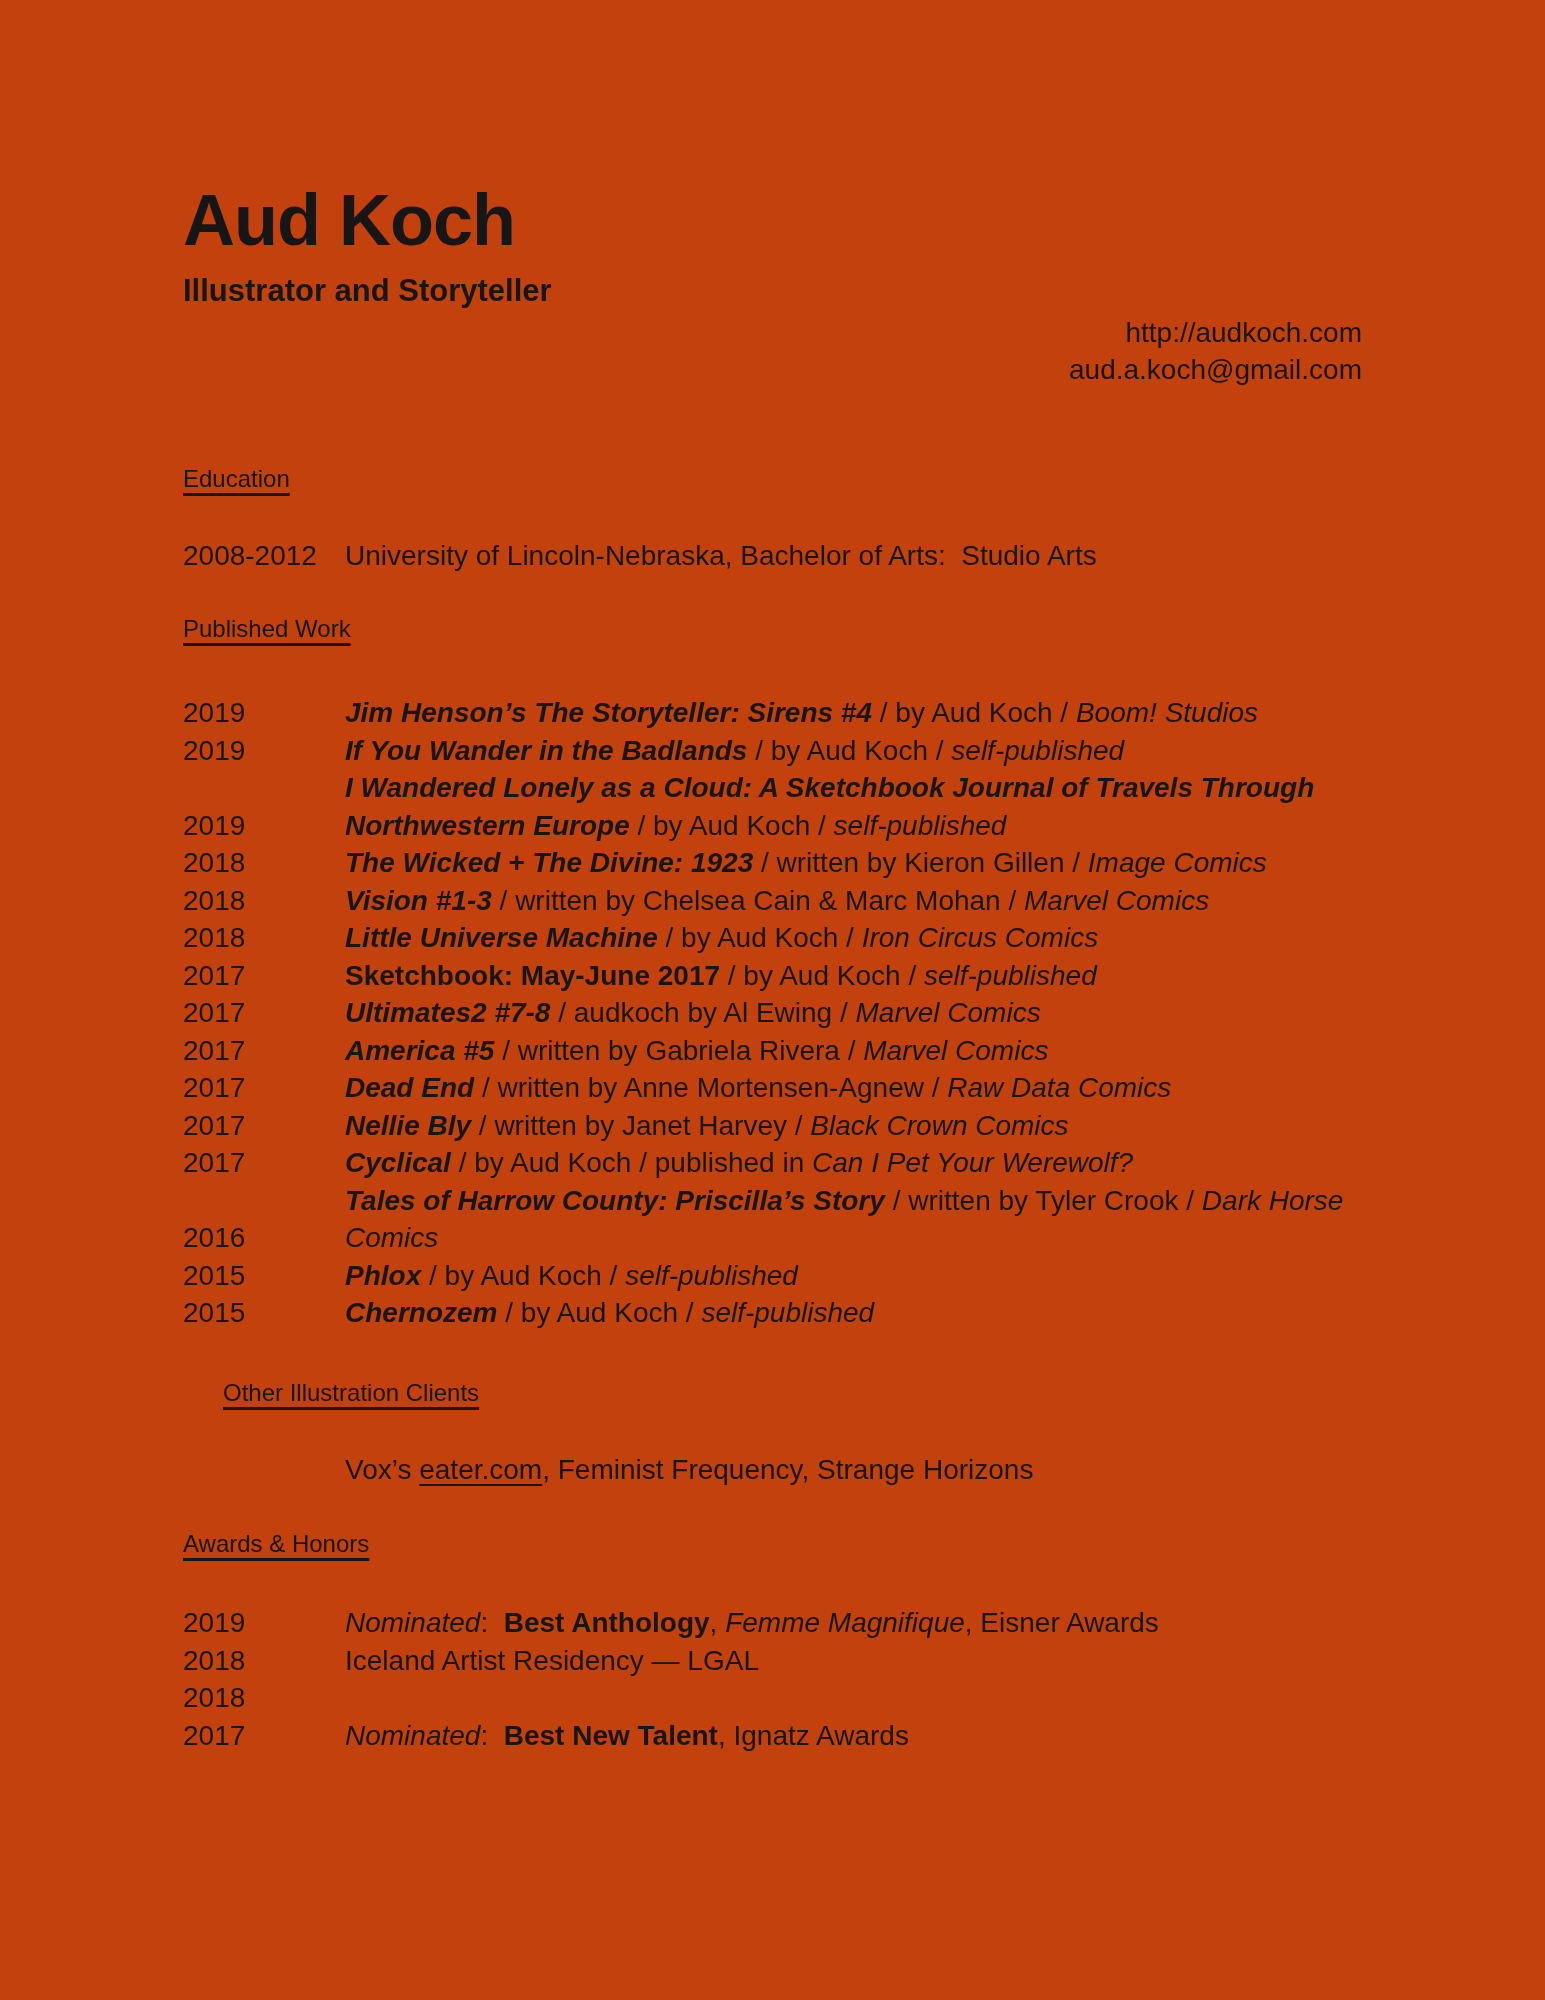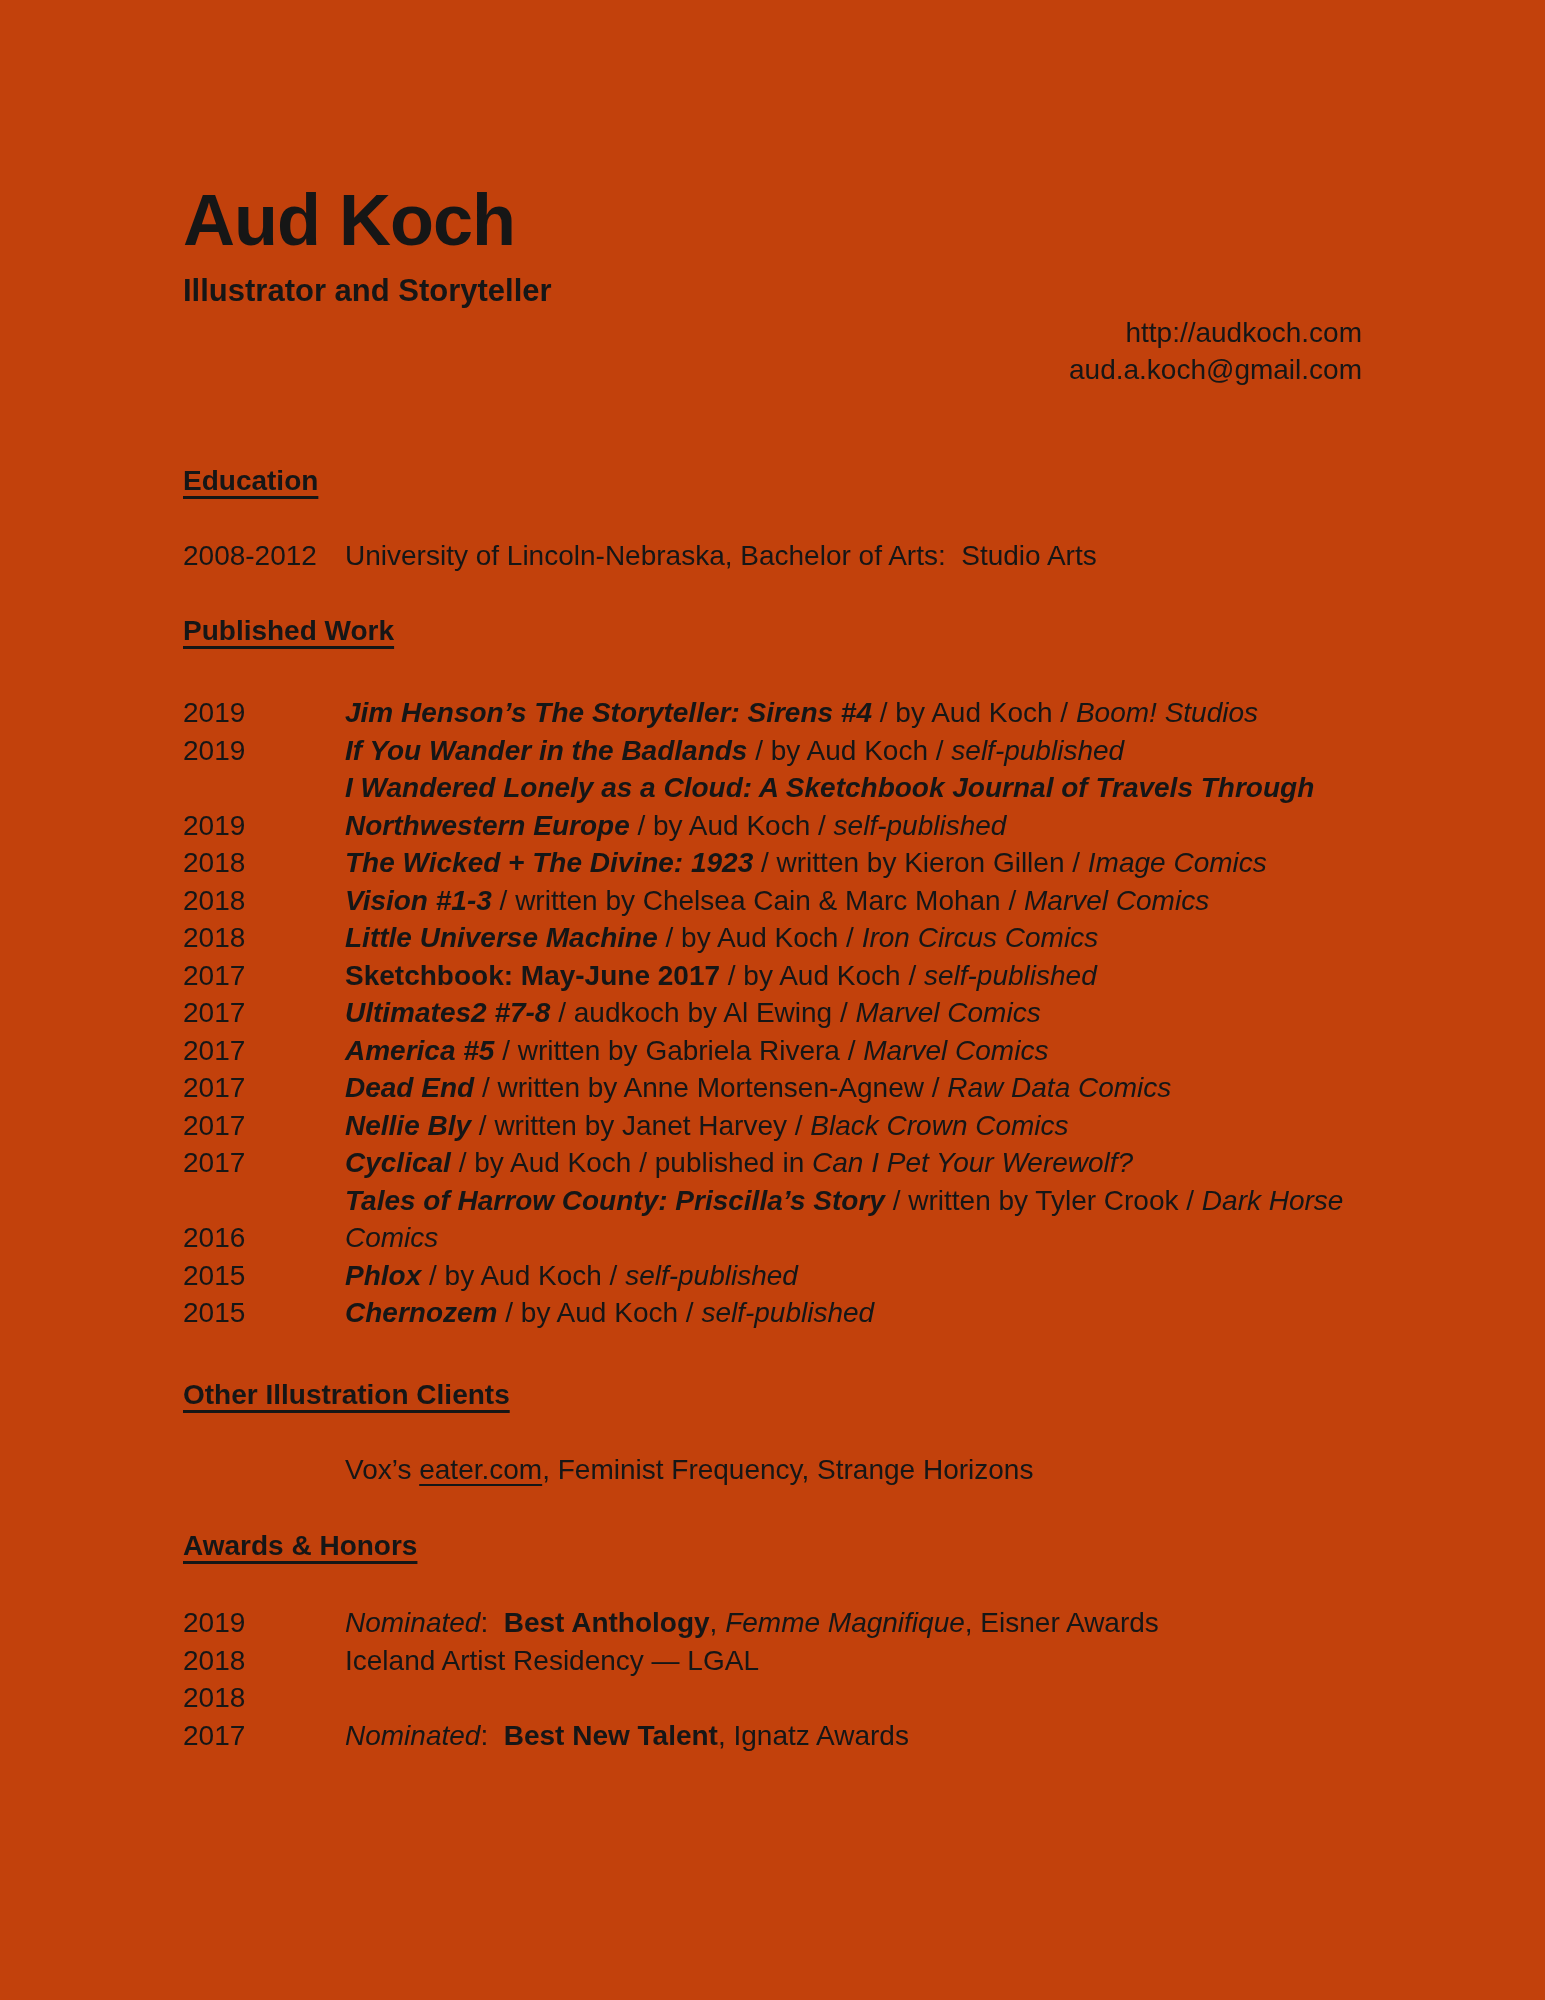--- a/index.html
+++ b/index.html
@@ -29,30 +29,30 @@
     line-height: 1.1;
   }
   .contact {
     top: 314px;
     text-align: right;
     font-size: 28px;
     line-height: 37px;
   }
 
   h2.section-heading {
-    font-size: 28px;
-    font-weight: bold;
+    font-size: 24px;
+    font-weight: normal;
     line-height: 1.15;
     text-decoration: underline;
     text-decoration-thickness: 2.5px;
     text-underline-offset: 6px;
   }
   .h-education { top: 465px; }
   .h-published { top: 615px; }
-  .h-clients   { top: 1379px; }
+  .h-clients   { top: 1379px; margin-left: 40px; }
   .h-awards    { top: 1530px; }
 
   .rows { font-size: 28px; line-height: 37.5px; }
   .rows-education { top: 537px; }
   .rows-published { top: 694px; }
   .rows-awards    { top: 1604px; }
 
   .row { display: flex; align-items: flex-end; }
   .year { flex: 0 0 162px; white-space: pre; }
   .content { flex: 1 1 auto; white-space: pre-wrap; }

